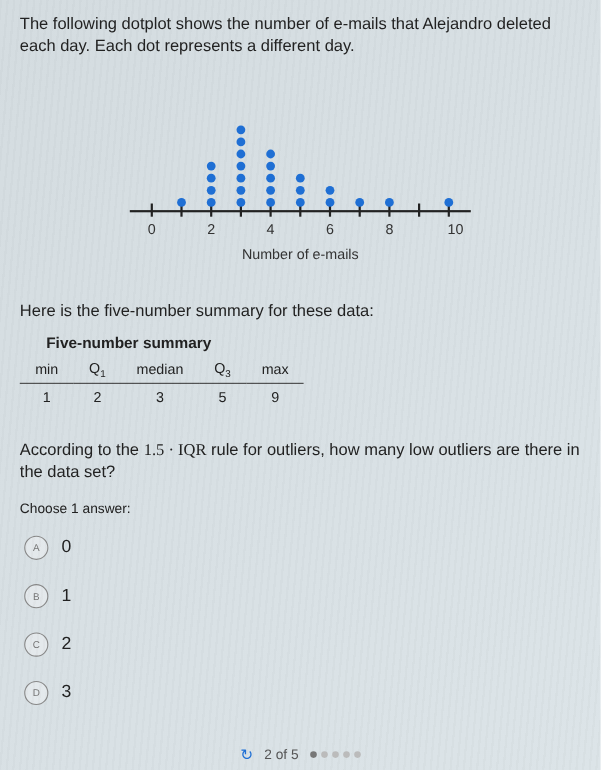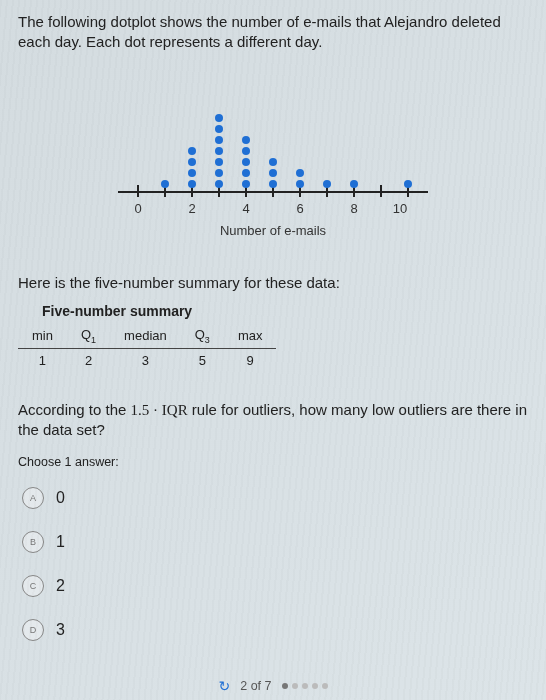--- a/index.html
+++ b/index.html
@@ -201,21 +201,21 @@
       <div class="col" style="left: 290px;">
         <div class="dot"></div>
       </div>
     </div>
   <div class="axis-row" id="axis-row">
       <div class="tick-label" style="left: 20px;">0</div>
       <div class="tick-label" style="left: 74px;">2</div>
       <div class="tick-label" style="left: 128px;">4</div>
       <div class="tick-label" style="left: 182px;">6</div>
       <div class="tick-label" style="left: 236px;">8</div>
-      <div class="tick-label" style="left: 282px;">10</div>
+      <div class="tick-label" style="left: 296px;">10</div>
     </div>
   <div class="axis-label">Number of e-mails</div>
 </div>
 
 <div class="summary-intro">Here is the five-number summary for these data:</div>
 <div class="summary-title">Five-number summary</div>
 
 <table class="five-num">
   <tbody>
       <tr id="sum-head">
@@ -255,21 +255,21 @@
       <div class="val">2</div>
     </div>
     <div class="answer">
       <div class="circle">D</div>
       <div class="val">3</div>
     </div>
   </div>
 
 <div class="footer">
   <span class="reload">↻</span>
-  <span>2 of 7</span>
+  <span>2 of 5</span>
   <span class="dots-ind">
     <span class="on"></span>
       <span></span>
       <span></span>
       <span></span>
       <span></span>
   </span>
 </div>
 
 </body></html>

